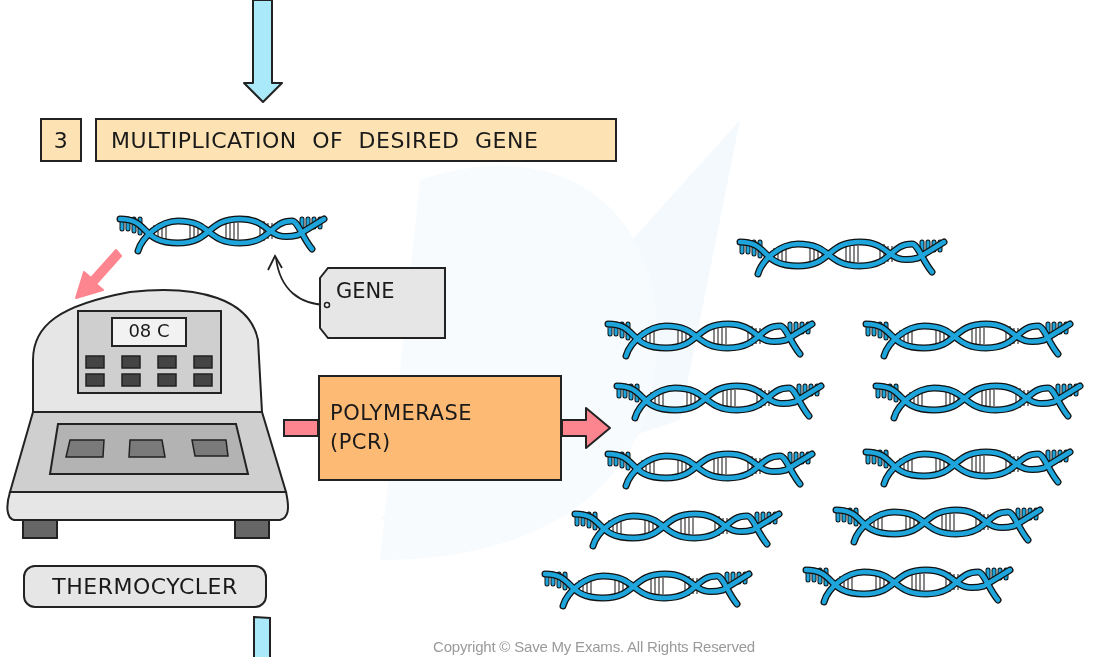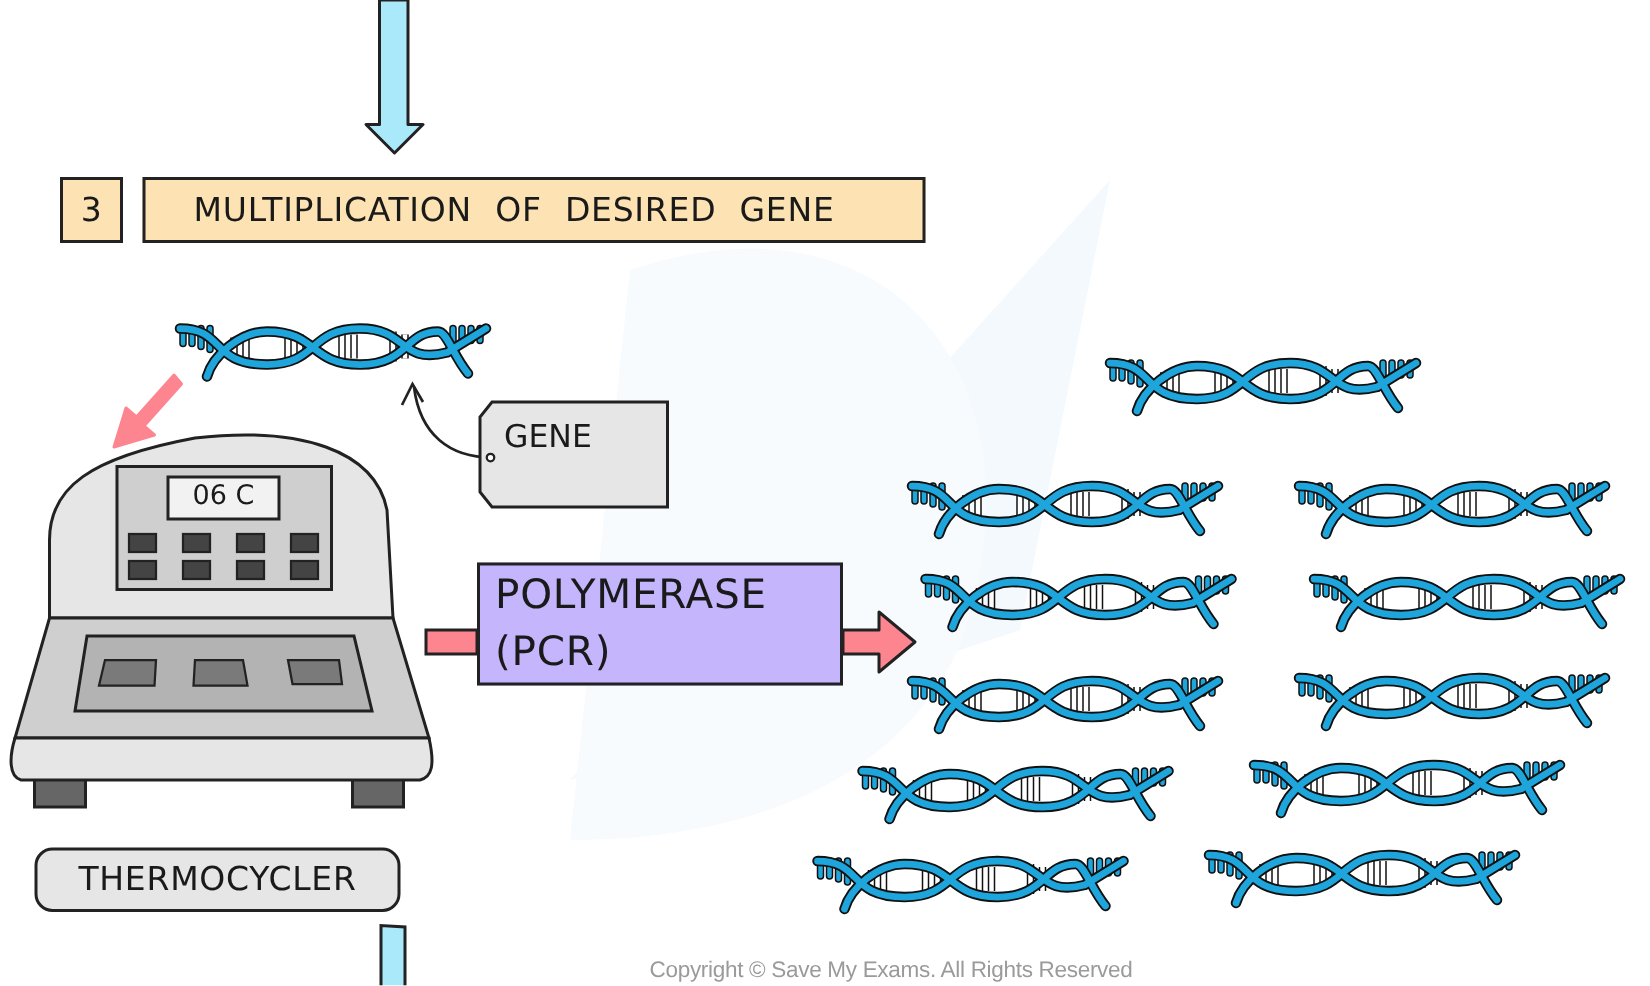--- a/index.html
+++ b/index.html
@@ -5,26 +5,26 @@
   html, body { margin: 0; padding: 0; background: #ffffff; }
   body { width: 1100px; height: 657px; position: relative; overflow: hidden;
          font-family: "DejaVu Sans", sans-serif; color: #1a1a1a; }
   svg { position: absolute; left: 0; top: 0; }
   .label-box { position: absolute; box-sizing: border-box; border: 2px solid #222;
                display: flex; align-items: center; font-size: 22px; letter-spacing: 0.5px;
                word-spacing: 8px; }
   .step-num { left: 40px; top: 118px; width: 42px; height: 44px; background: #fde3b3;
               justify-content: center; }
   .step-title { left: 95px; top: 118px; width: 522px; height: 44px; background: #fde3b3;
-                padding-left: 32px; }
+                padding-left: 14px; }
   .thermo-label { left: 23px; top: 565px; width: 244px; height: 43px; background: #e6e6e6;
                   justify-content: center; border-radius: 12px; }
-  .pcr-box { left: 318px; top: 375px; width: 244px; height: 82px; background: #c4b5fd;
+  .pcr-box { left: 318px; top: 375px; width: 244px; height: 106px; background: #fdba74;
              flex-direction: column; align-items: flex-start; justify-content: center;
-             padding-left: 10px; font-size: 27px; line-height: 1.4; word-spacing: 6px; }
+             padding-left: 10px; font-size: 21px; line-height: 1.4; word-spacing: 6px; }
   .pcr-box span { display: block; }
   .tag-text { position: absolute; left: 336px; top: 274px; font-size: 21px; line-height: 35px; }
   .tag-text span { display: block; }
   .display-text { position: absolute; left: 112px; top: 320px; width: 74px; text-align: center;
                   font-size: 18px; }
   .copyright { position: absolute; left: 433px; top: 638px; font-size: 15px; color: #9a9a9a;
                font-family: "Liberation Sans", sans-serif; letter-spacing: -0.2px; }
 </style>
 </head>
 <body>
@@ -130,21 +130,21 @@
   <path d="M33 412 L262 412 L286 492 L10 492 Z" fill="#cfcfcf" stroke="#222" stroke-width="2"></path>
   <path d="M58 424 L236 424 L248 474 L50 474 Z" fill="#b3b3b3" stroke="#222" stroke-width="2"></path>
   <g fill="#7a7a7a" stroke="#222" stroke-width="1.5">
     <path d="M70 440 L104 440 L103 457 L66 457 Z"></path>
     <path d="M130 440 L162 440 L165 457 L129 457 Z"></path>
     <path d="M192 440 L226 440 L228 456 L195 456 Z"></path>
   </g>
 
   <path d="M10 492 L286 492 C290 510 288 518 280 520 L14 520 C6 518 6 505 10 492 Z" fill="#e6e6e6" stroke="#222" stroke-width="2"></path>
 </svg>
-<div class="display-text">06 C</div>
+<div class="display-text">08 C</div>
 
 <div class="label-box thermo-label">
   <span>THERMOCYCLER</span>
 </div>
 
 <svg width="1100" height="657">
   <path d="M284 420 L318 420 L318 436 L284 436 Z" fill="#fd8590" stroke="#222" stroke-width="2"></path>
   <path d="M562 420 L586 420 L586 408 L610 428 L586 448 L586 436 L562 436 Z" fill="#fd8590" stroke="#222" stroke-width="2" stroke-linejoin="round"></path>
 </svg>
 

